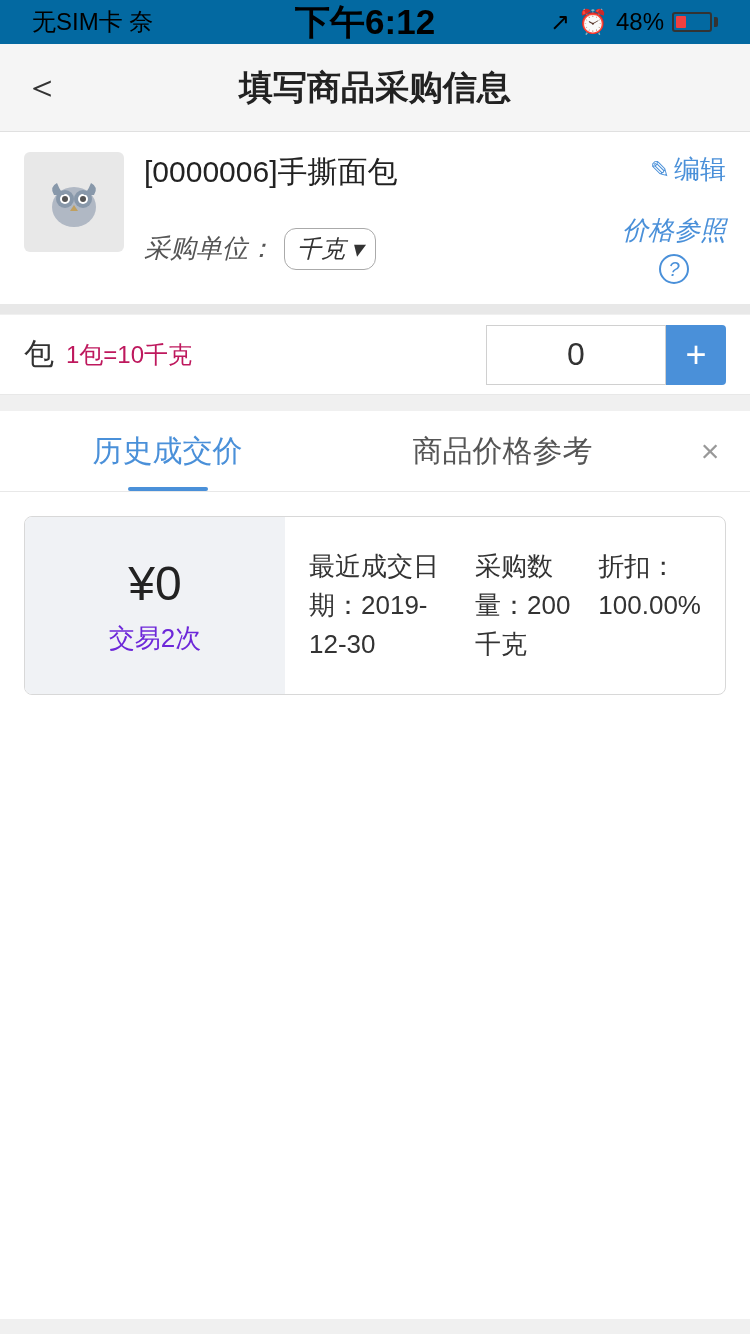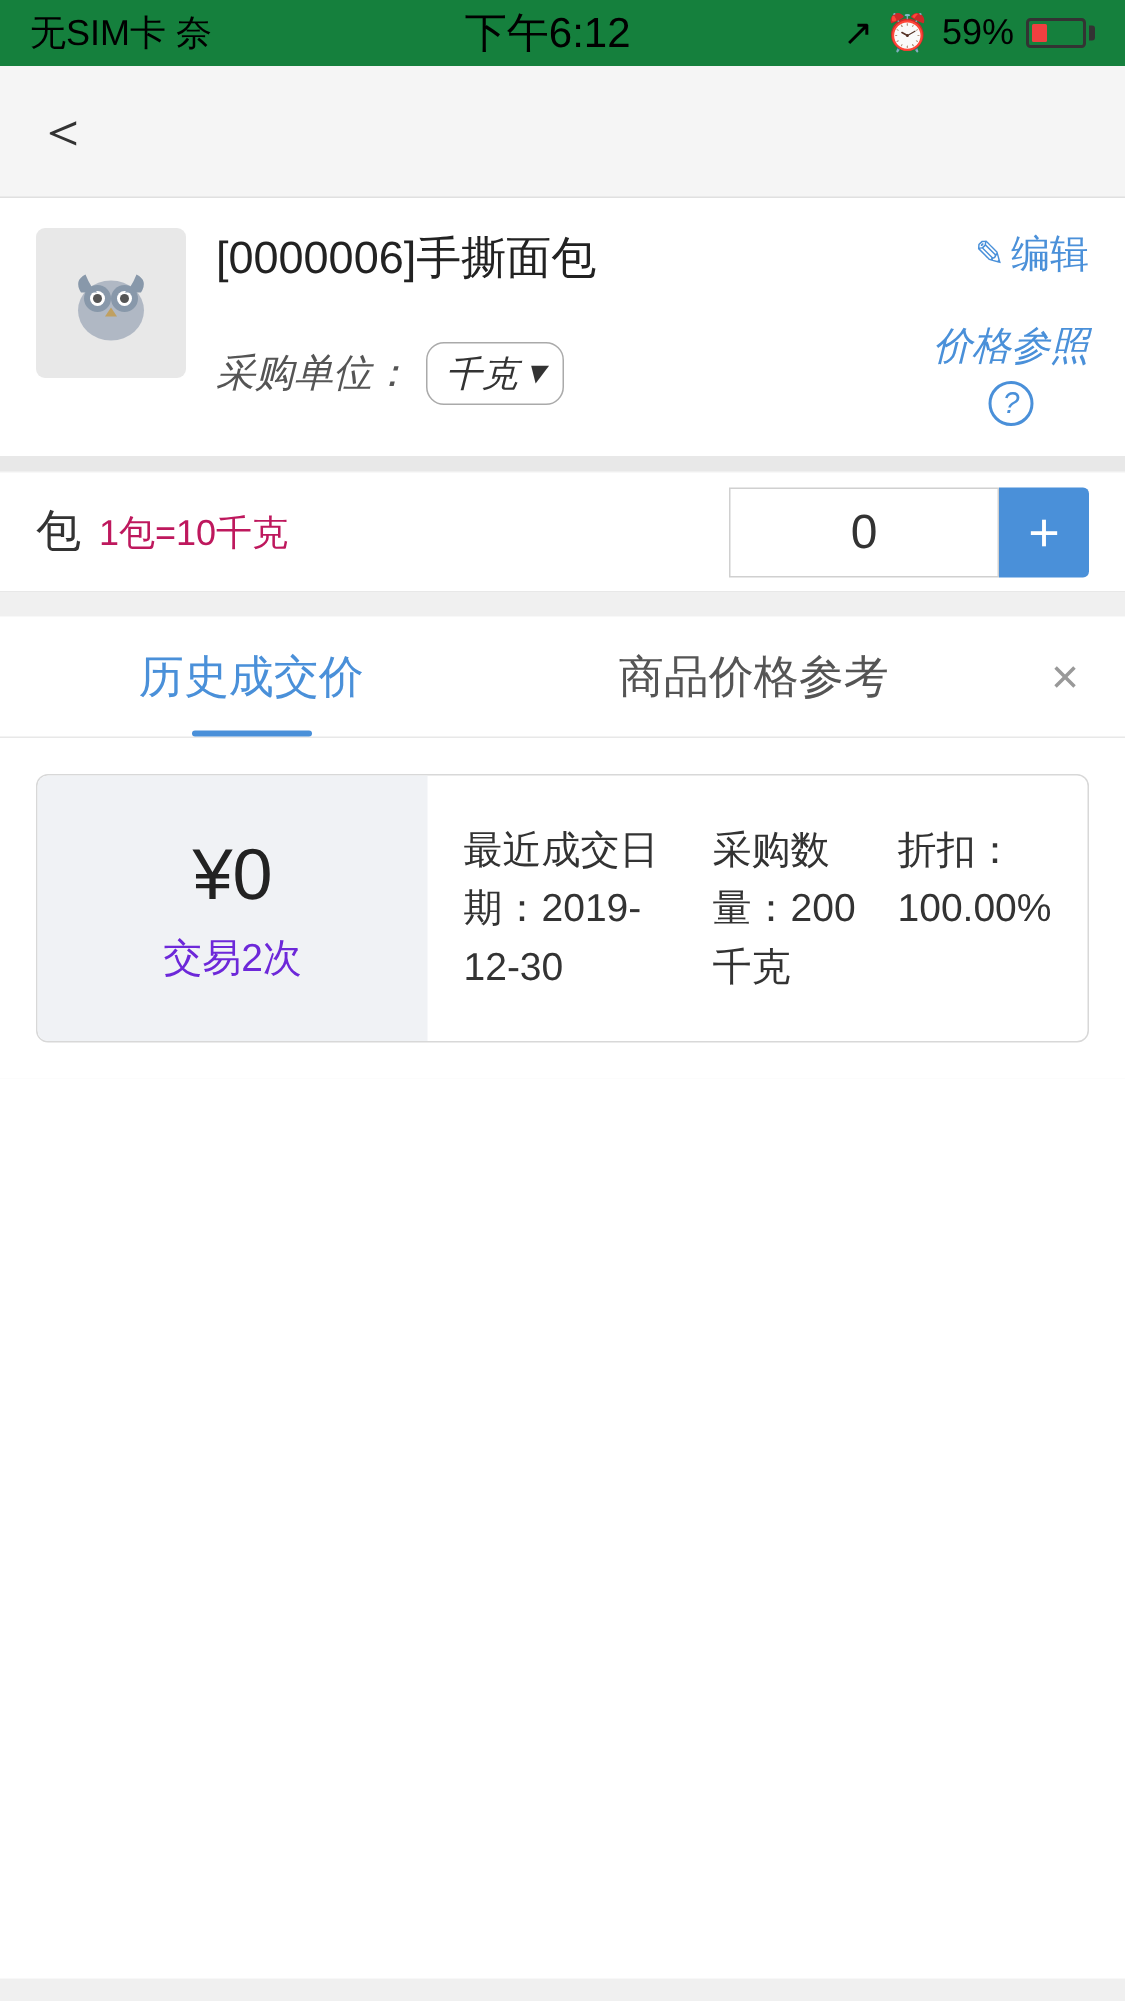--- a/index.html
+++ b/index.html
@@ -8,36 +8,36 @@
       width: 750px;
       min-height: 1334px;
       font-family: -apple-system, 'PingFang SC', 'Helvetica Neue', Arial, sans-serif;
       background: #f0f0f0;
       font-size: 28px;
     }
 
     
     .status-bar {
       height: 44px;
-      background: #15803d;
+      background: #0369a1;
       display: flex;
       align-items: center;
       justify-content: space-between;
-      padding: 0 20px;
+      padding: 0 32px;
       font-size: 24px;
       font-weight: 500;
     }
     .status-left {
       display: flex;
       align-items: center;
       gap: 10px;
     }
     .status-center {
-      font-size: 28px;
-      font-weight: 400;
+      font-size: 35px;
+      font-weight: 700;
       margin-left: 27px;
     }
     .status-right {
       display: flex;
       align-items: center;
       gap: 8px;
       font-size: 24px;
     }
     .battery {
       display: inline-flex;
@@ -333,32 +333,33 @@
 <body>
 
 <div class="status-bar">
   <div class="status-left">
     <span>无SIM卡 奈</span>
   </div>
   <div class="status-center">下午6:12</div>
   <div class="status-right">
     <span>↗</span>
     <span>⏰</span>
-    <span>59%</span>
+    <span>48%</span>
     <div class="battery">
       <div class="battery-body">
         <div class="battery-fill"></div>
       </div>
       <div class="battery-tip"></div>
     </div>
   </div>
 </div>
 
 <div class="nav-bar">
   <div class="nav-back">＜</div>
+  <div class="nav-title">填写商品采购信息</div>
 </div>
 
 <div class="product-card">
   <div class="product-header">
     <div class="product-thumb">
 
       <svg width="70" height="70" viewBox="0 0 70 70">
         <ellipse cx="35" cy="40" rx="22" ry="20" fill="#b0b8c4"></ellipse>
         <circle cx="26" cy="32" r="9" fill="#8898aa"></circle>
         <circle cx="44" cy="32" r="9" fill="#8898aa"></circle>

